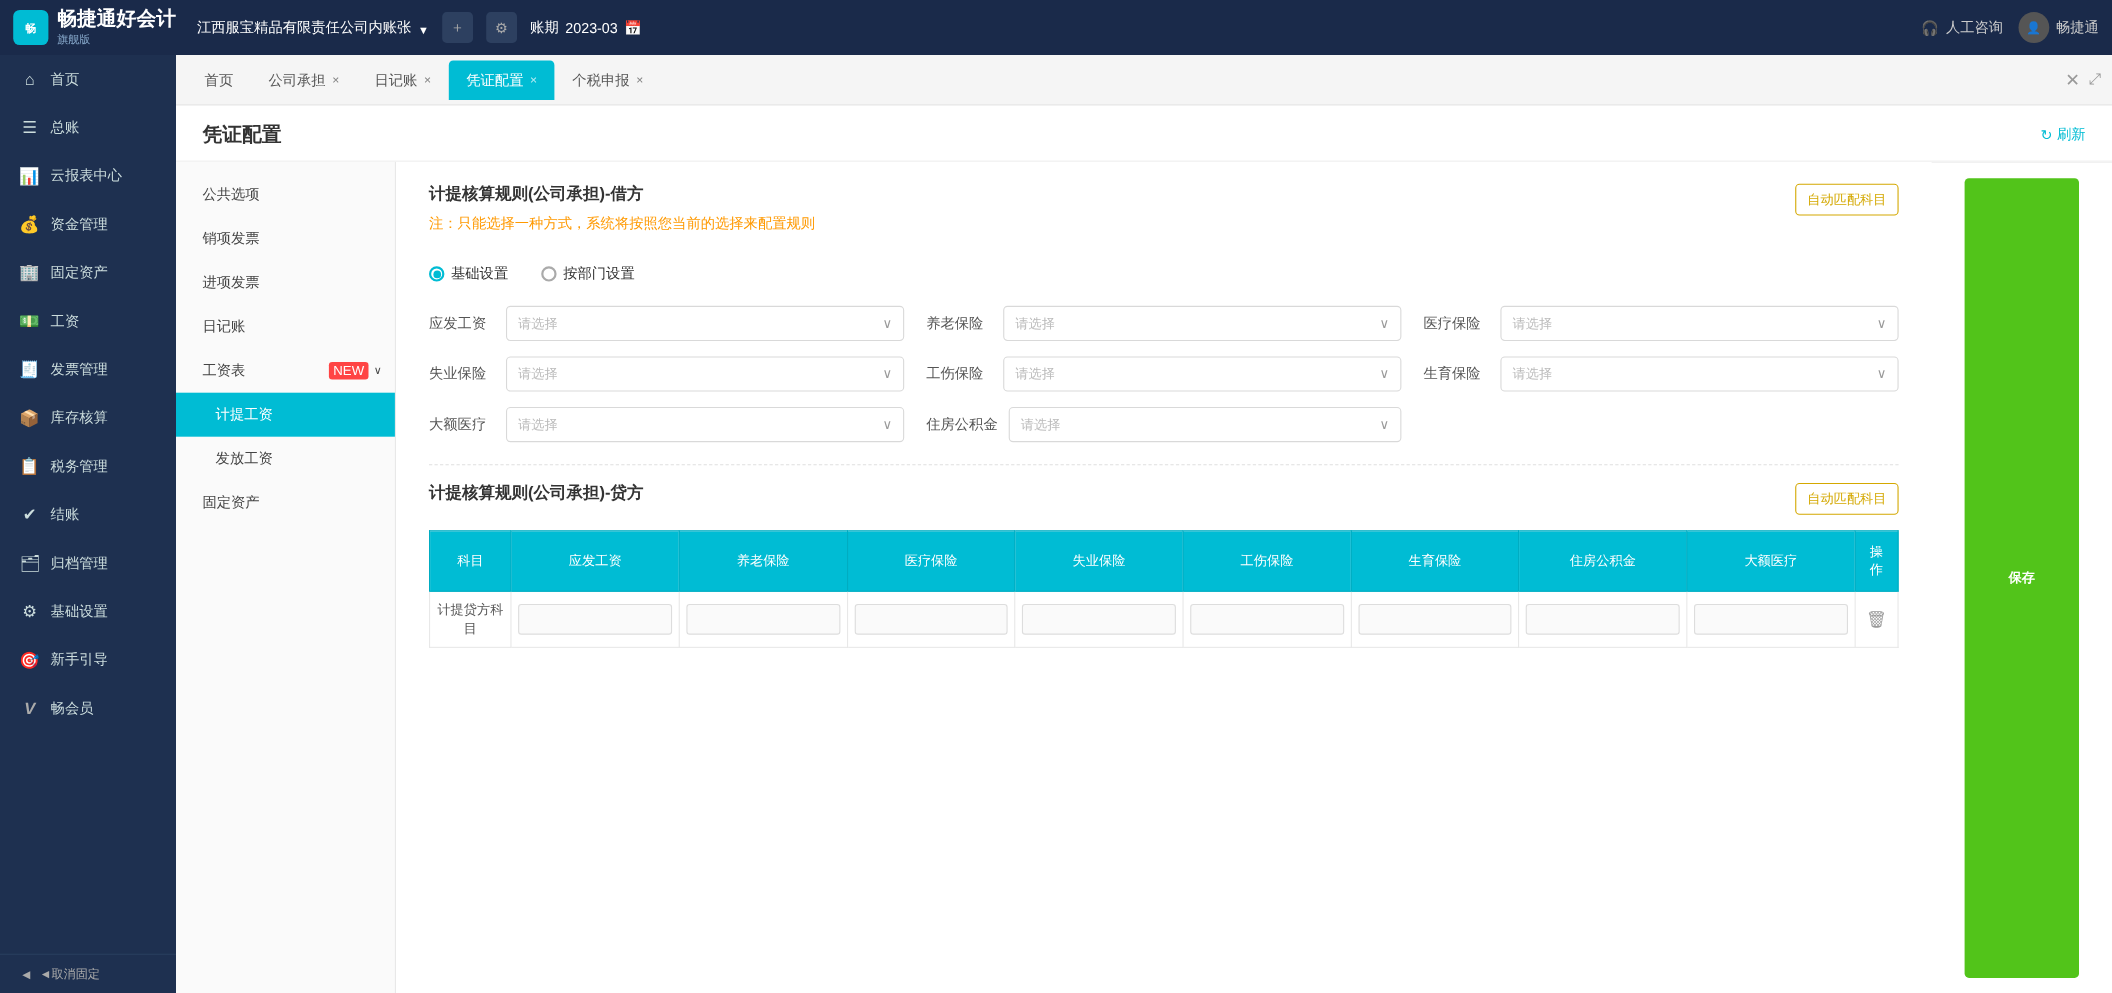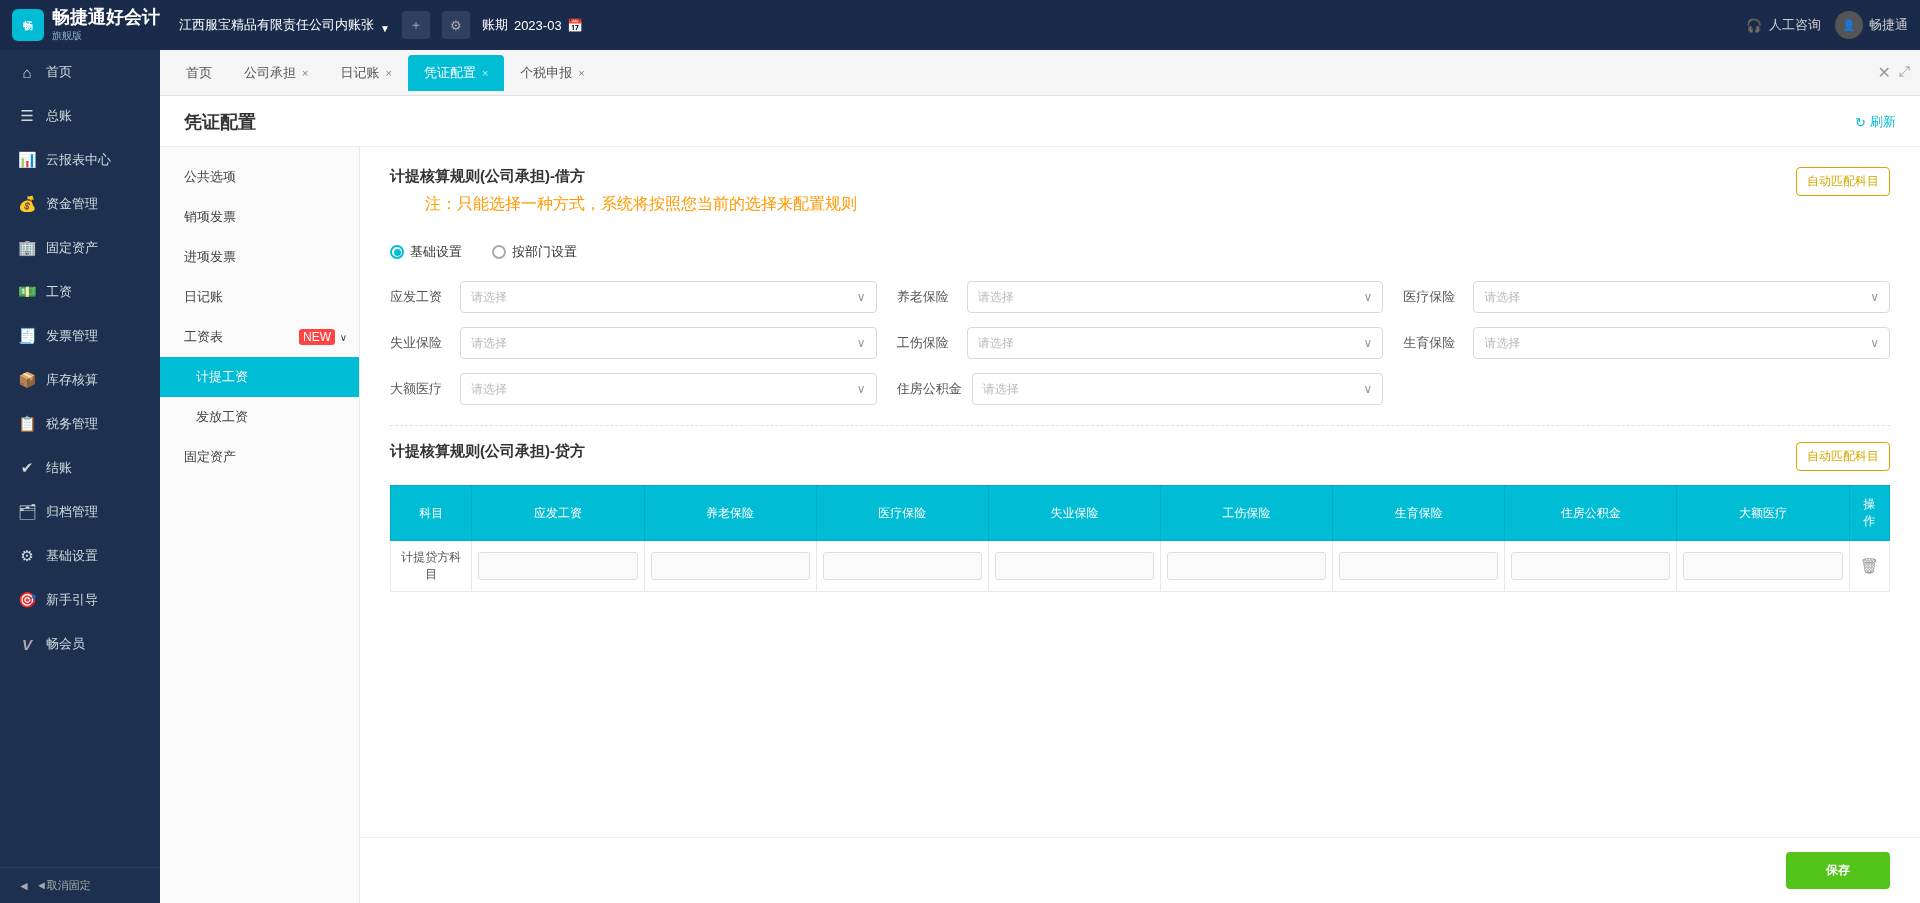--- a/index.html
+++ b/index.html
@@ -42,21 +42,21 @@
     .inner-layout { display: flex; flex: 1; overflow: hidden; }
     .left-menu { width: 200px; border-right: 1px solid #e8e8e8; padding-top: 10px; flex-shrink: 0; background: #fafafa; }
     .left-menu-item { padding: 11px 24px; font-size: 13px; color: #444; cursor: pointer; position: relative; }
     .left-menu-item.active { background: #00bcd4; color: #fff; }
     .left-menu-item .new-badge { position: absolute; right: 24px; top: 50%; transform: translateY(-50%); background: #ff4444; color: #fff; font-size: 12px; padding: 1px 4px; border-radius: 3px; }
     .left-menu-item .expand-icon { position: absolute; right: 12px; top: 50%; transform: translateY(-50%); font-size: 10px; }
 
     
     .section { background: #fff; margin-bottom: 20px; }
     .section-title { font-size: 15px; font-weight: bold; color: #333; margin-bottom: 8px; }
-    .section-note { color: #ff9900; font-size: 16px; margin-bottom: 14px; margin-left: 35px; }
+    .section-note { color: #ff9900; font-size: 13px; margin-bottom: 14px; }
     .section-header { display: flex; justify-content: space-between; align-items: flex-start; margin-bottom: 14px; }
 
     
     .radio-group { display: flex; gap: 30px; margin-bottom: 20px; align-items: center; }
     .radio-label { display: flex; align-items: center; gap: 6px; cursor: pointer; font-size: 13px; color: #333; }
     .radio-btn { width: 14px; height: 14px; border: 2px solid #00bcd4; border-radius: 50%; display: flex; align-items: center; justify-content: center; }
     .radio-btn.checked::after { content: ''; width: 7px; height: 7px; background: #00bcd4; border-radius: 50%; display: block; }
 
     
     .form-grid { display: grid; grid-template-columns: repeat(3, 1fr); gap: 14px 20px; margin-bottom: 16px; }
@@ -243,21 +243,21 @@
         <div class="left-menu-item" style="position:relative;">
           工资表
           <span class="new-badge">NEW</span>
           <span class="expand-icon">∨</span>
         </div>
         <div class="left-menu-item active" style="padding-left:36px;">计提工资</div>
         <div class="left-menu-item" style="padding-left:36px;">发放工资</div>
         <div class="left-menu-item">固定资产</div>
       </div>
 
-      <div style="flex:1;overflow-y:auto;display:flex;flex-direction:column;">
+      <div style="flex:1;overflow-y:auto;display:flex;flex-direction:row;">
         <div style="padding:20px 30px;flex:1;">
 
           <div class="section">
             <div class="section-header">
               <div>
                 <div class="section-title">计提核算规则(公司承担)-借方</div>
                 <div class="section-note">注：只能选择一种方式，系统将按照您当前的选择来配置规则</div>
               </div>
               <button class="btn-auto-match">自动匹配科目</button>
             </div>

